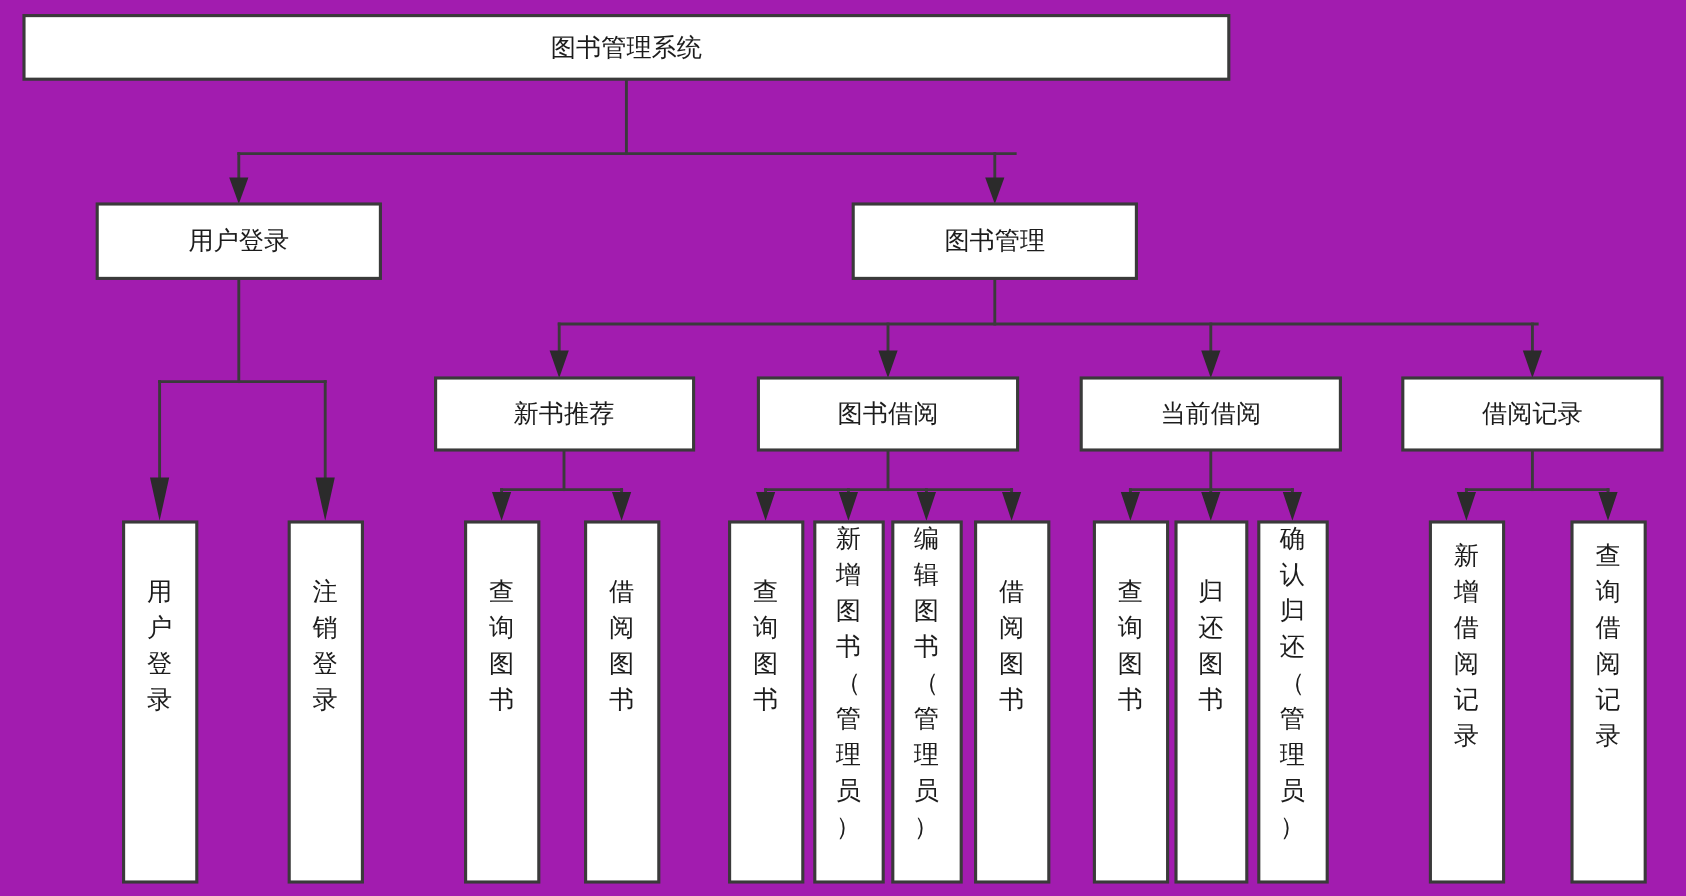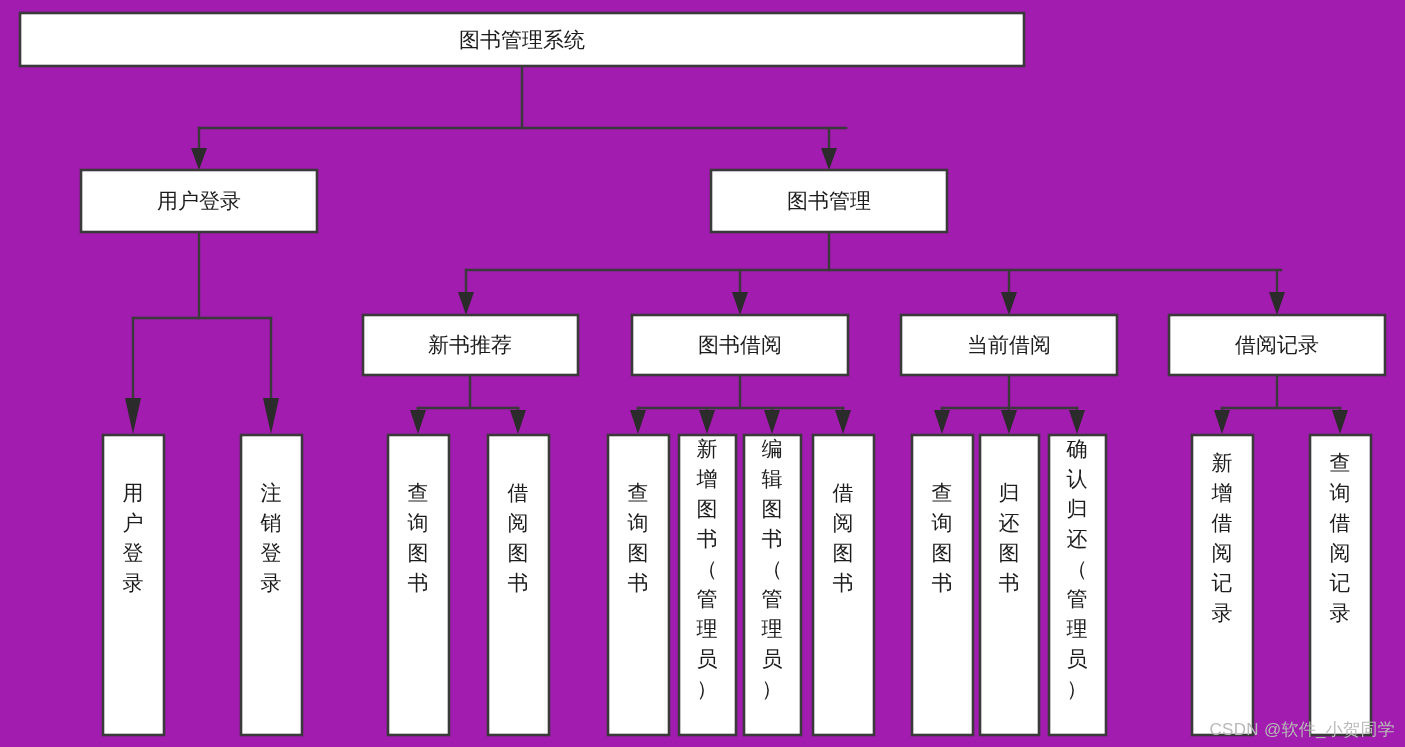--- a/index.html
+++ b/index.html
@@ -221,15 +221,14 @@
       <rect class="node-box" x="1192" y="435" width="61" height="300"></rect>
       <text class="node-label-v" x="1222" y="470"><tspan x="1222" dy="0">新</tspan><tspan x="1222" dy="30">增</tspan><tspan x="1222" dy="30">借</tspan><tspan x="1222" dy="30">阅</tspan><tspan x="1222" dy="30">记</tspan><tspan x="1222" dy="30">录</tspan></text>
     </g>
     <g>
       <rect class="node-box" x="1310" y="435" width="61" height="300"></rect>
       <text class="node-label-v" x="1340" y="470"><tspan x="1340" dy="0">查</tspan><tspan x="1340" dy="30">询</tspan><tspan x="1340" dy="30">借</tspan><tspan x="1340" dy="30">阅</tspan><tspan x="1340" dy="30">记</tspan><tspan x="1340" dy="30">录</tspan></text>
     </g>
 
   </svg>
 
-  <div class="watermark-text">CSDN @软件_小贺同学</div>
 
 </div>
 
 </body></html>

